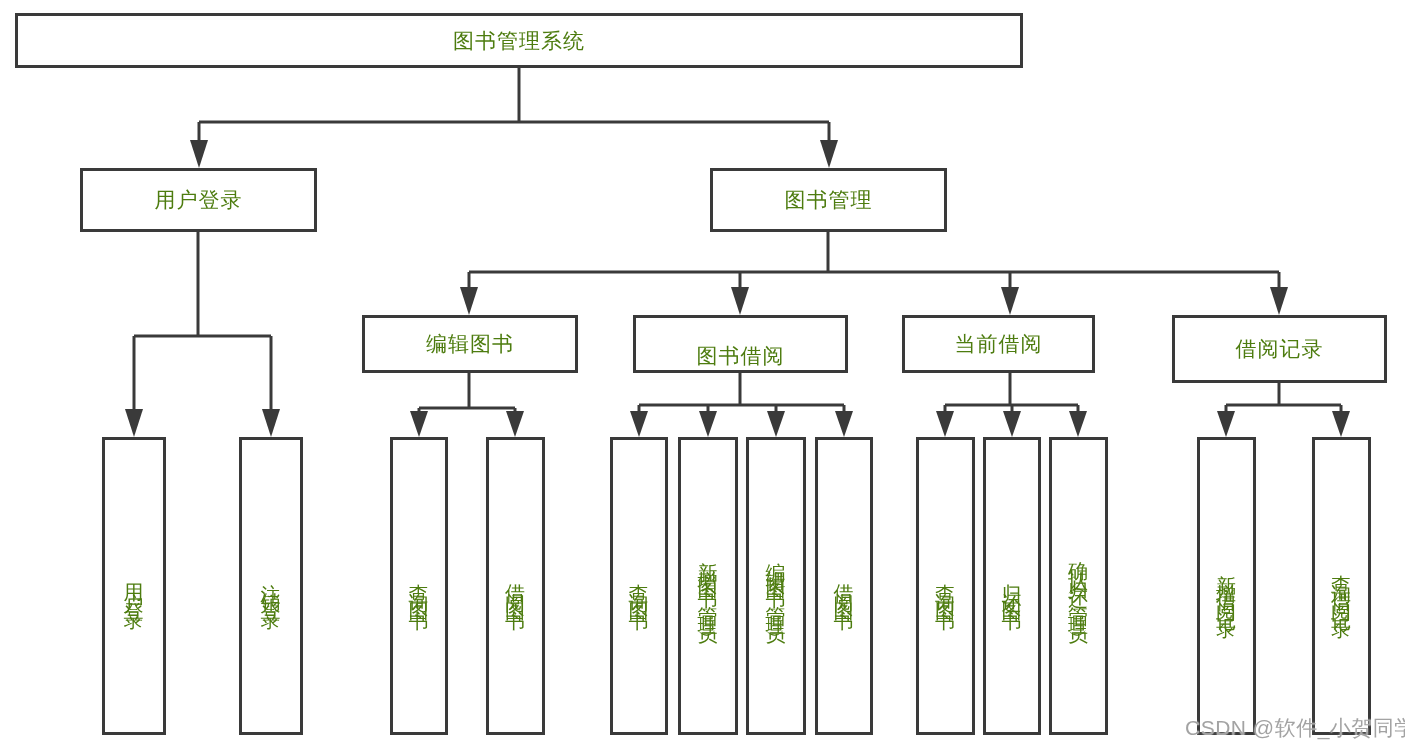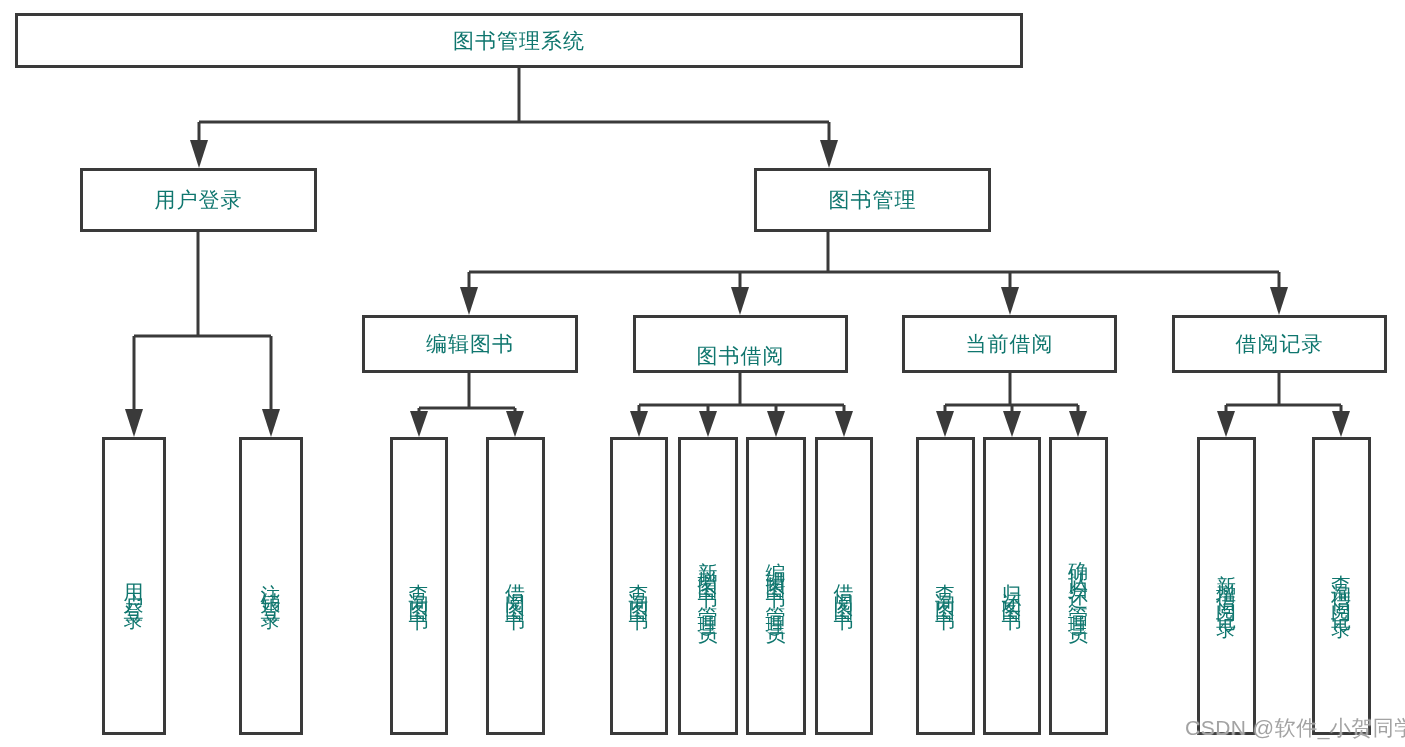--- a/index.html
+++ b/index.html
@@ -17,21 +17,21 @@
   .connectors {
     position: absolute;
     left: 0; top: 0;
     width: 1405px; height: 747px;
   }
   .node {
     position: absolute;
     box-sizing: border-box;
     border: 3px solid #3a3a3a;
     background: #ffffff;
-    color: #0f766e;
+    color: #4d7c0f;
     display: flex;
     align-items: center;
     justify-content: center;
     text-align: center;
   }
   .node.h { font-size: 21px; letter-spacing: 1px; }
   .node.v { font-size: 20px; }
   .node.v .vtext {
     writing-mode: vertical-rl;
     text-orientation: mixed;
@@ -119,34 +119,34 @@
     </g>
   </svg>
 
   <div class="node h" style="left:15px; top:13px; width:1008px; height:55px;">
     <span>图书管理系统</span>
   </div>
 
   <div class="node h" style="left:80px; top:168px; width:237px; height:64px;">
     <span>用户登录</span>
   </div>
-  <div class="node h" style="left:710px; top:168px; width:237px; height:64px;margin-left:44px;">
+  <div class="node h" style="left:710px; top:168px; width:237px; height:64px;">
     <span>图书管理</span>
   </div>
 
   <div class="node h" style="left:362px; top:315px; width:216px; height:58px;">
     <span>编辑图书</span>
   </div>
   <div class="node h" style="left:633px; top:315px; width:215px; height:58px;align-items:flex-end;">
     <span>图书借阅</span>
   </div>
-  <div class="node h" style="left:902px; top:315px; width:215px; height:58px;align-items:center;">
+  <div class="node h" style="left:902px; top:315px; width:193px; height:58px;align-items:center;">
     <span>当前借阅</span>
   </div>
-  <div class="node h" style="left:1172px; top:315px; width:215px; height:58px;">
+  <div class="node h" style="left:1172px; top:315px; width:215px; height:68px;">
     <span>借阅记录</span>
   </div>
 
   <div class="node v" style="left:102px; top:437px; width:64px; height:298px;">
     <span class="vtext">用户登录</span>
   </div>
   <div class="node v" style="left:239px; top:437px; width:64px; height:298px;">
     <span class="vtext">注销登录</span>
   </div>
 

